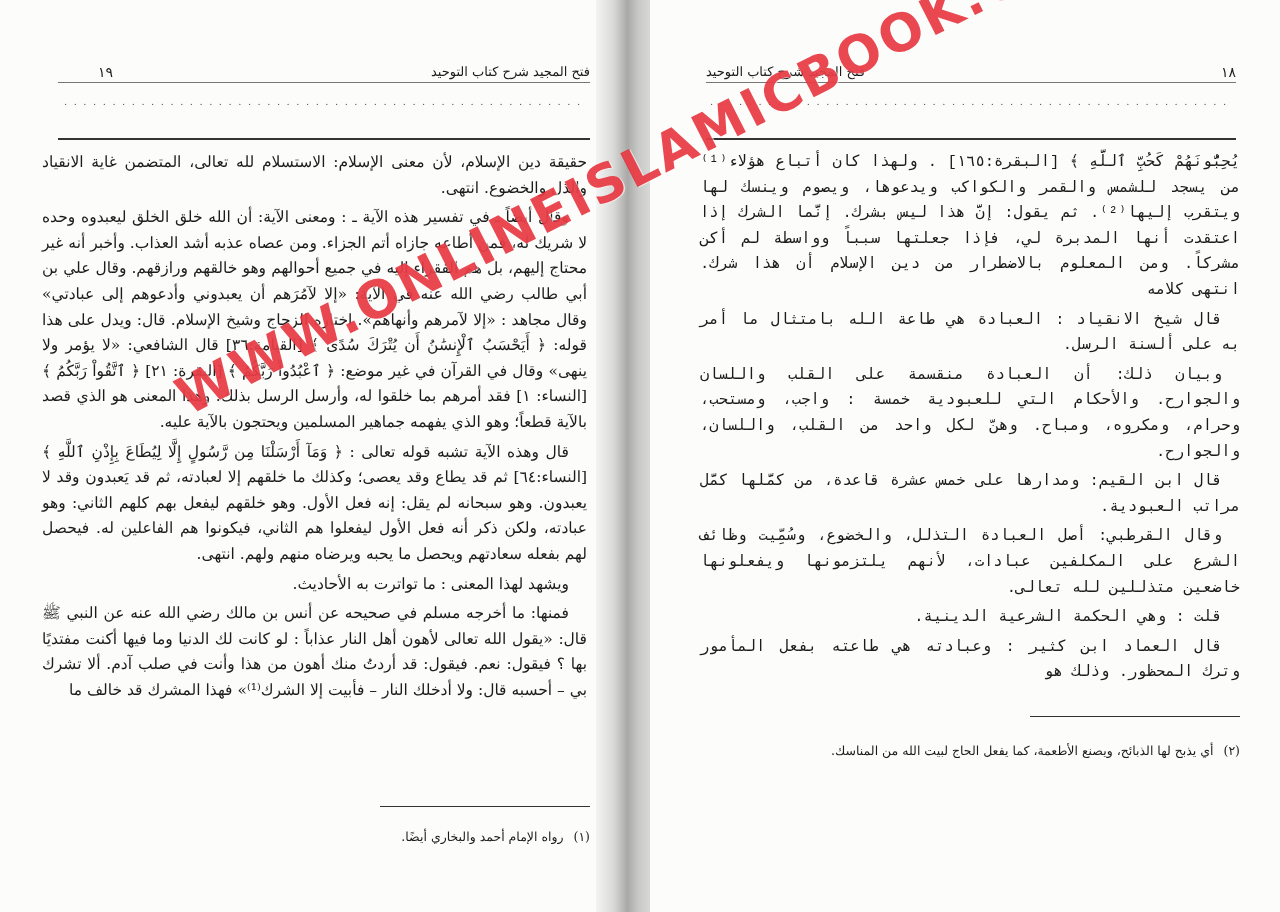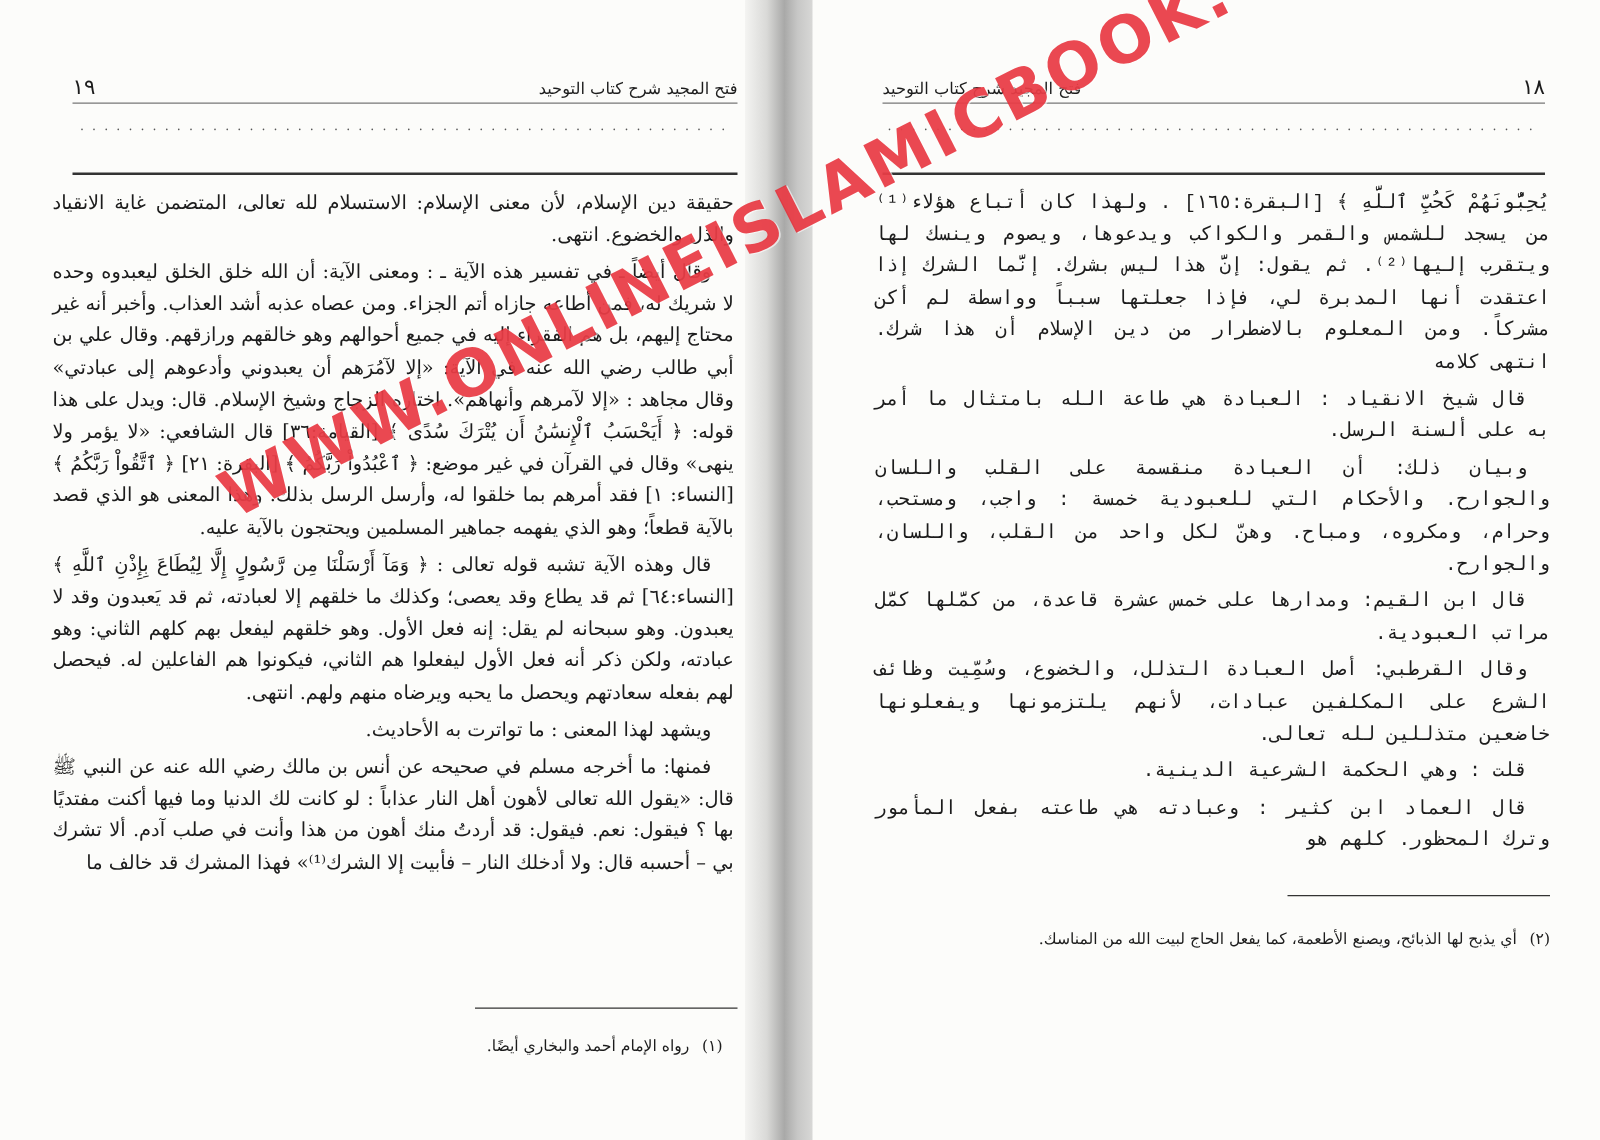--- a/index.html
+++ b/index.html
@@ -18,21 +18,21 @@
       background: linear-gradient(to right, #f4f4f2 0%, #d9d9d7 25%, #a9a9a8 45%, #c7c7c6 60%, #eeeeec 100%);
     }
     .running-head {
       position: absolute; top: 60px; height: 22px;
       display: flex; justify-content: space-between; align-items: flex-end;
       direction: rtl; border-bottom: 1px solid #777;
       font-size: 13px;
     }
     .page-left .running-head { left: 58px; width: 532px; }
     .page-right .running-head { left: 56px; width: 530px; }
-    .page-number { font-size: 17px; direction: ltr; padding-bottom: 2px; }
+    .page-number { font-size: 14px; direction: ltr; padding-bottom: 2px; margin-left: 40px; }
     .book-title { padding-bottom: 3px; }
     .dots {
       position: absolute; top: 96px; height: 12px; overflow: hidden; white-space: nowrap;
       font-size: 10px; letter-spacing: 6.5px; color: #555; direction: ltr;
     }
     .page-left .dots { left: 64px; width: 520px; }
     .page-right .dots { left: 60px; width: 520px; }
     .rule-top {
       position: absolute; top: 138px; height: 0; border-top: 2px solid #333;
     }
@@ -48,21 +48,21 @@
     .para.indent { text-indent: 18px; }
     .fn-rule {
       position: absolute; height: 0; border-top: 1px solid #333; width: 210px;
     }
     .page-left .fn-rule { top: 806px; left: 380px; }
     .page-right .fn-rule { top: 716px; left: 380px; }
     .footnotes {
       position: absolute; direction: rtl; text-align: justify;
       font-size: 12.5px; line-height: 21px;
     }
-    .page-left .footnotes { top: 826px; left: 48px; width: 530px; }
+    .page-left .footnotes { top: 826px; left: 60px; width: 530px; }
     .page-right .footnotes { top: 740px; left: 60px; width: 530px; }
     .fn { margin: 0; }
     .fn-num { margin-left: 6px; }
     .watermark {
       position: absolute; left: 180px; top: 370px;
       transform: rotate(-27deg); transform-origin: left center;
       font-family: "DejaVu Sans", sans-serif; font-weight: bold;
       font-size: 52px; letter-spacing: 3px; color: rgba(230, 40, 50, 0.85);
       white-space: nowrap; pointer-events: none; direction: ltr;
       text-shadow: 1px 1px 0 rgba(255,255,255,0.6);
@@ -108,21 +108,21 @@
     <div class="dots">........................................................................</div>
     <div class="rule-top"></div>
 
     <div class="body-text">
       <p class="para">يُحِبُّونَهُمْ كَحُبِّ ٱللَّهِ ﴾ [البقرة:١٦٥] . ولهذا كان أتباع هؤلاء⁽¹⁾ من يسجد للشمس والقمر والكواكب ويدعوها، ويصوم وينسك لها ويتقرب إليها⁽²⁾. ثم يقول: إنَّ هذا ليس بشرك. إنَّما الشرك إذا اعتقدت أنها المدبرة لي، فإذا جعلتها سبباً وواسطة لم أكن مشركاً. ومن المعلوم بالاضطرار من دين الإسلام أن هذا شرك. انتهى كلامه</p>
       <p class="para indent">قال شيخ الانقياد : العبادة هي طاعة الله بامتثال ما أمر به على ألسنة الرسل.</p>
       <p class="para indent">وبيان ذلك: أن العبادة منقسمة على القلب واللسان والجوارح. والأحكام التي للعبودية خمسة : واجب، ومستحب، وحرام، ومكروه، ومباح. وهنّ لكل واحد من القلب، واللسان، والجوارح.</p>
       <p class="para indent">قال ابن القيم: ومدارها على خمس عشرة قاعدة، من كمَّلها كمَّل مراتب العبودية.</p>
       <p class="para indent">وقال القرطبي: أصل العبادة التذلل، والخضوع، وسُمِّيت وظائف الشرع على المكلفين عبادات، لأنهم يلتزمونها ويفعلونها خاضعين متذللين لله تعالى.</p>
       <p class="para indent">قلت : وهي الحكمة الشرعية الدينية.</p>
-      <p class="para indent">قال العماد ابن كثير : وعبادته هي طاعته بفعل المأمور وترك المحظور. كلهم هو</p>
+      <p class="para indent">قال العماد ابن كثير : وعبادته هي طاعته بفعل المأمور وترك المحظور. وذلك هو</p>
     </div>
 
     <div class="fn-rule"></div>
     <div class="footnotes">
       <p class="fn">
         <span class="fn-num">(٢)</span>
         <span>أي يذبح لها الذبائح، ويصنع الأطعمة، كما يفعل الحاج لبيت الله من المناسك.</span>
       </p>
     </div>
   </div>

